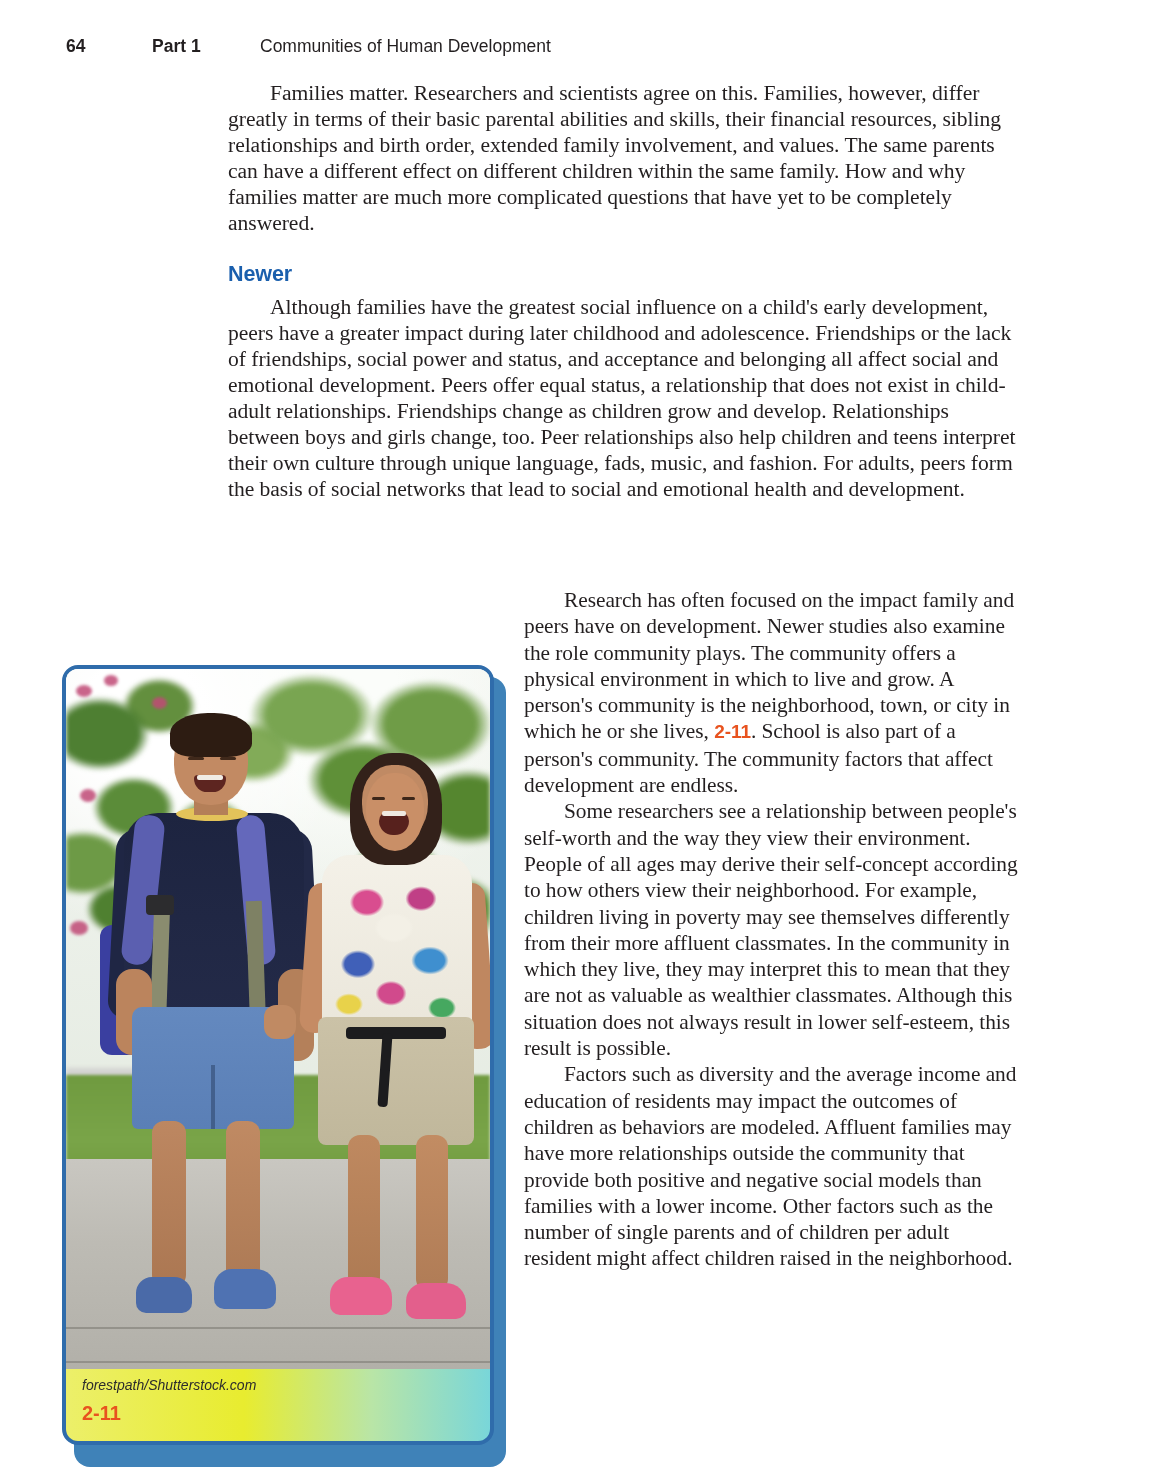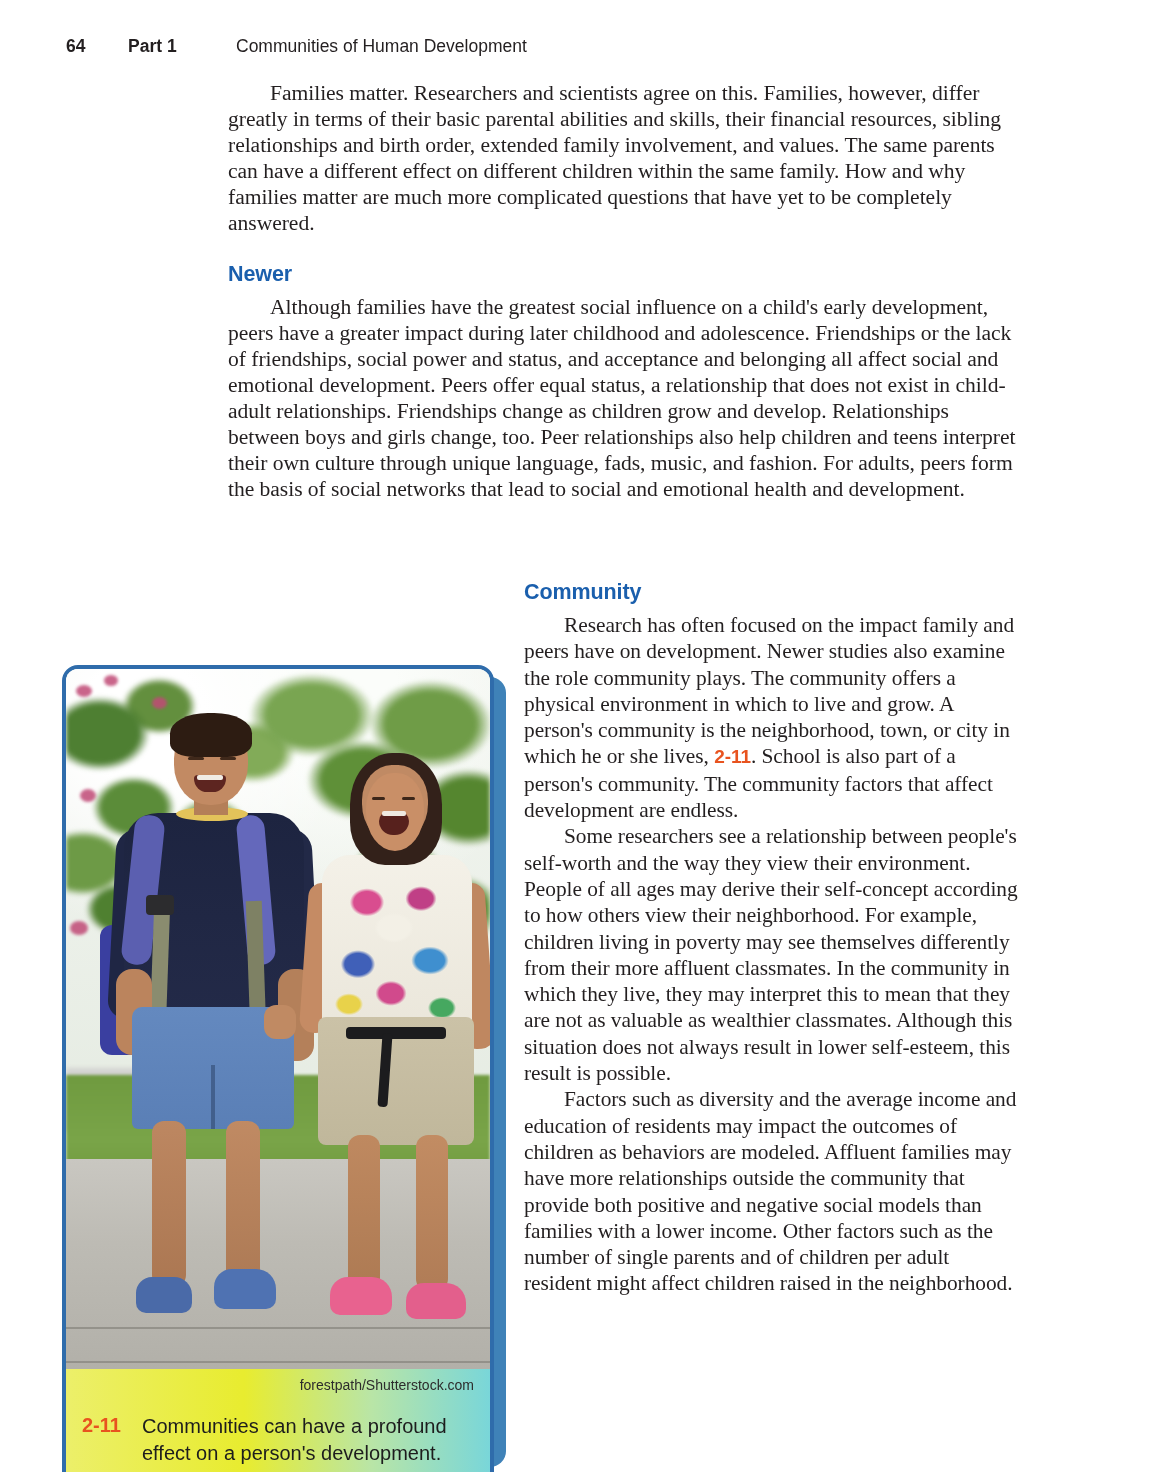--- a/index.html
+++ b/index.html
@@ -29,20 +29,21 @@
     font-size: 17.5px;
     color: #231f20;
   }
   .rh-page {
     font-weight: bold;
     width: 62px;
   }
   .rh-part {
     font-weight: bold;
     width: 108px;
+    margin-left: 24px;
   }
   .rh-title {
     font-weight: normal;
   }
 
   
   .page-body {
     position: absolute;
     top: 80px;
     left: 0;
@@ -373,25 +374,25 @@
   }
 
   
   .caption {
     position: relative;
     background: linear-gradient(90deg, #ecef6a 0%, #e8ec2f 42%, #b9e5a6 72%, #79d6d9 100%);
     padding: 8px 16px 16px 16px;
     box-sizing: border-box;
   }
   .credit {
-    text-align: right;
     font-family: "Liberation Sans", sans-serif;
+    font-style: italic;
     font-size: 14px;
     color: #2c2c2c;
-    margin-bottom: 20px;
+    margin-bottom: 8px;
   }
   .caption-row {
     display: flex;
     align-items: flex-start;
   }
   .cap-num {
     font-family: "Liberation Sans", sans-serif;
     font-weight: bold;
     font-size: 20px;
     color: #e8531f;
@@ -423,21 +424,20 @@
 
     <div class="space-before-head"></div>
     <h2 class="sec-head">Newer</h2>
     <div class="space-after-head"></div>
 
     <p class="body">Although families have the greatest social influence on a child's early development, peers have a greater impact during later childhood and adolescence. Friendships or the lack of friendships, social power and status, and acceptance and belonging all affect social and emotional development. Peers offer equal status, a relationship that does not exist in child-adult relationships. Friendships change as children grow and develop. Relationships between boys and girls change, too. Peer relationships also help children and teens interpret their own culture through unique language, fads, music, and fashion. For adults, peers form the basis of social networks that lead to social and emotional health and development.</p>
   </div>
 
   <div class="col-right">
 
-    <h2 class="sec-head">Community</h2>
     <div class="space-after-head"></div>
 
     <p class="body"><span>Research has often focused on the impact family and peers have on development. Newer studies also examine the role community plays. The community offers a physical environment in which to live and grow. A person's community is the neighborhood, town, or city in which he or she lives, </span><span class="fig-ref">2-11</span><span>. School is also part of a person's community. The community factors that affect development are endless.</span></p>
 
     <p class="body">Some researchers see a relationship between people's self-worth and the way they view their environment. People of all ages may derive their self-concept according to how others view their neighborhood. For example, children living in poverty may see themselves differently from their more affluent classmates. In the community in which they live, they may interpret this to mean that they are not as valuable as wealthier classmates. Although this situation does not always result in lower self-esteem, this result is possible.</p>
 
     <p class="body">Factors such as diversity and the average income and education of residents may impact the outcomes of children as behaviors are modeled. Affluent families may have more relationships outside the community that provide both positive and negative social models than families with a lower income. Other factors such as the number of single parents and of children per adult resident might affect children raised in the neighborhood.</p>
   </div>
 
   <div class="figure">
@@ -511,20 +511,19 @@
           <div class="kidB-legR"></div>
           <div class="kidB-shoeL"></div>
           <div class="kidB-shoeR"></div>
         </div>
       </div>
 
       <div class="caption">
         <div class="credit">forestpath/Shutterstock.com</div>
         <div class="caption-row">
           <div class="cap-num">2-11</div>
-          <div class="cap-text">Communities can have a profound effect on a person's development.</div>
         </div>
       </div>
 
     </div>
   </div>
 
 </div>
 
 </body></html>

